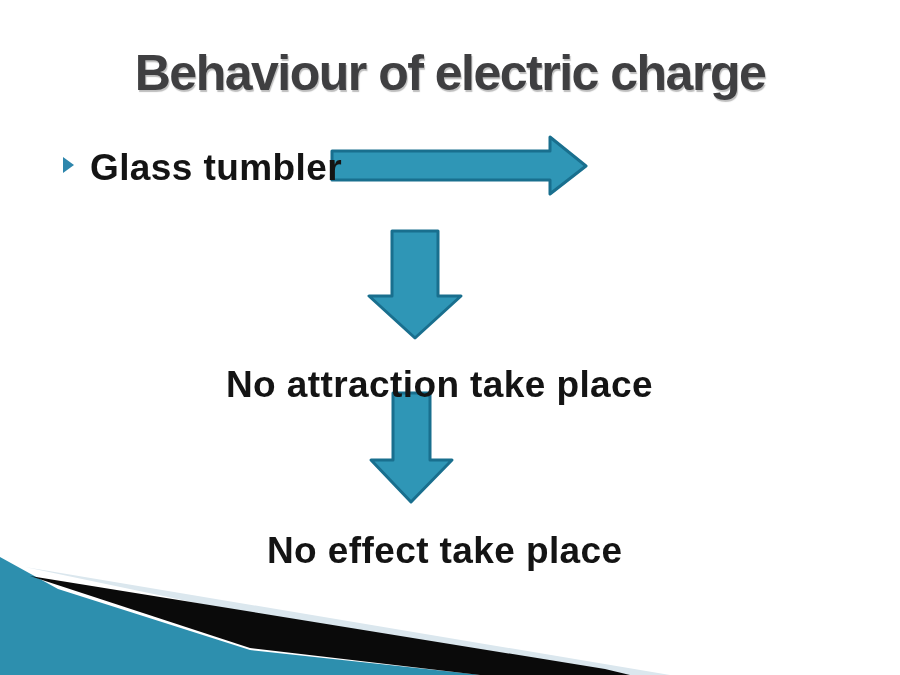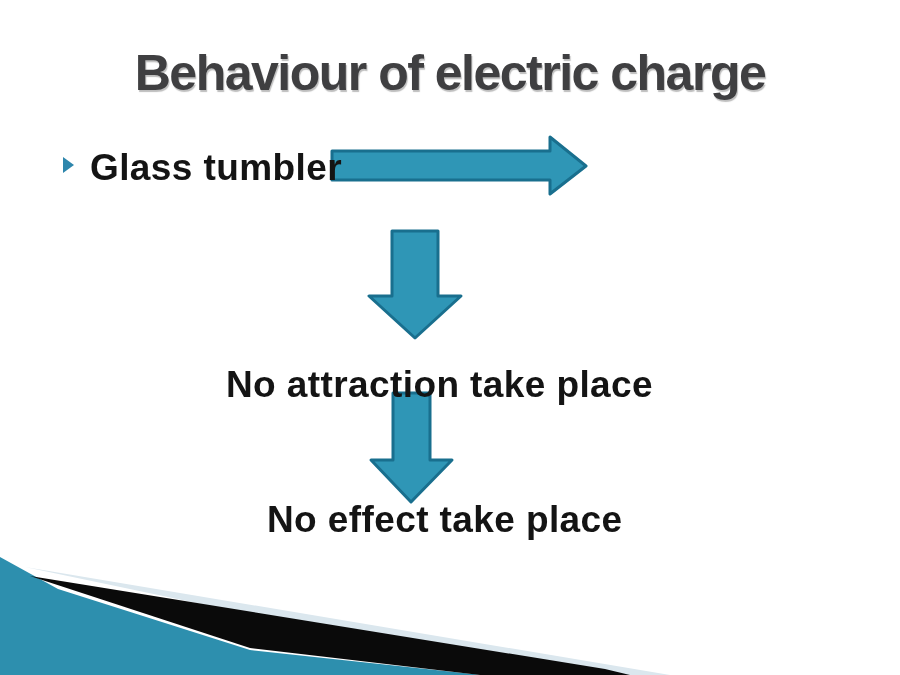--- a/index.html
+++ b/index.html
@@ -21,21 +21,21 @@
   }
   .body-text{
     position:absolute;
     font-size:37px;letter-spacing:0.4px;
     color:#141414;white-space:nowrap;font-weight:bold;
   }
   .txt-glass{left:90px;top:147px;}
   .txt-paper{left:596px;top:149px;}
   .txt-near{left:311px;top:189px;}
   .txt-attraction{left:226px;top:364px;}
-  .txt-effect{left:267px;top:499px;}
+  .txt-effect{left:267px;top:530px;}
 </style>
 </head>
 <body>
 
 <div class="slide">
 
   <svg class="graphics" viewBox="0 0 900 675">
 
     <g>
       <polygon points="25,567 670,675 540,675" fill="#dbe7ee"></polygon>

